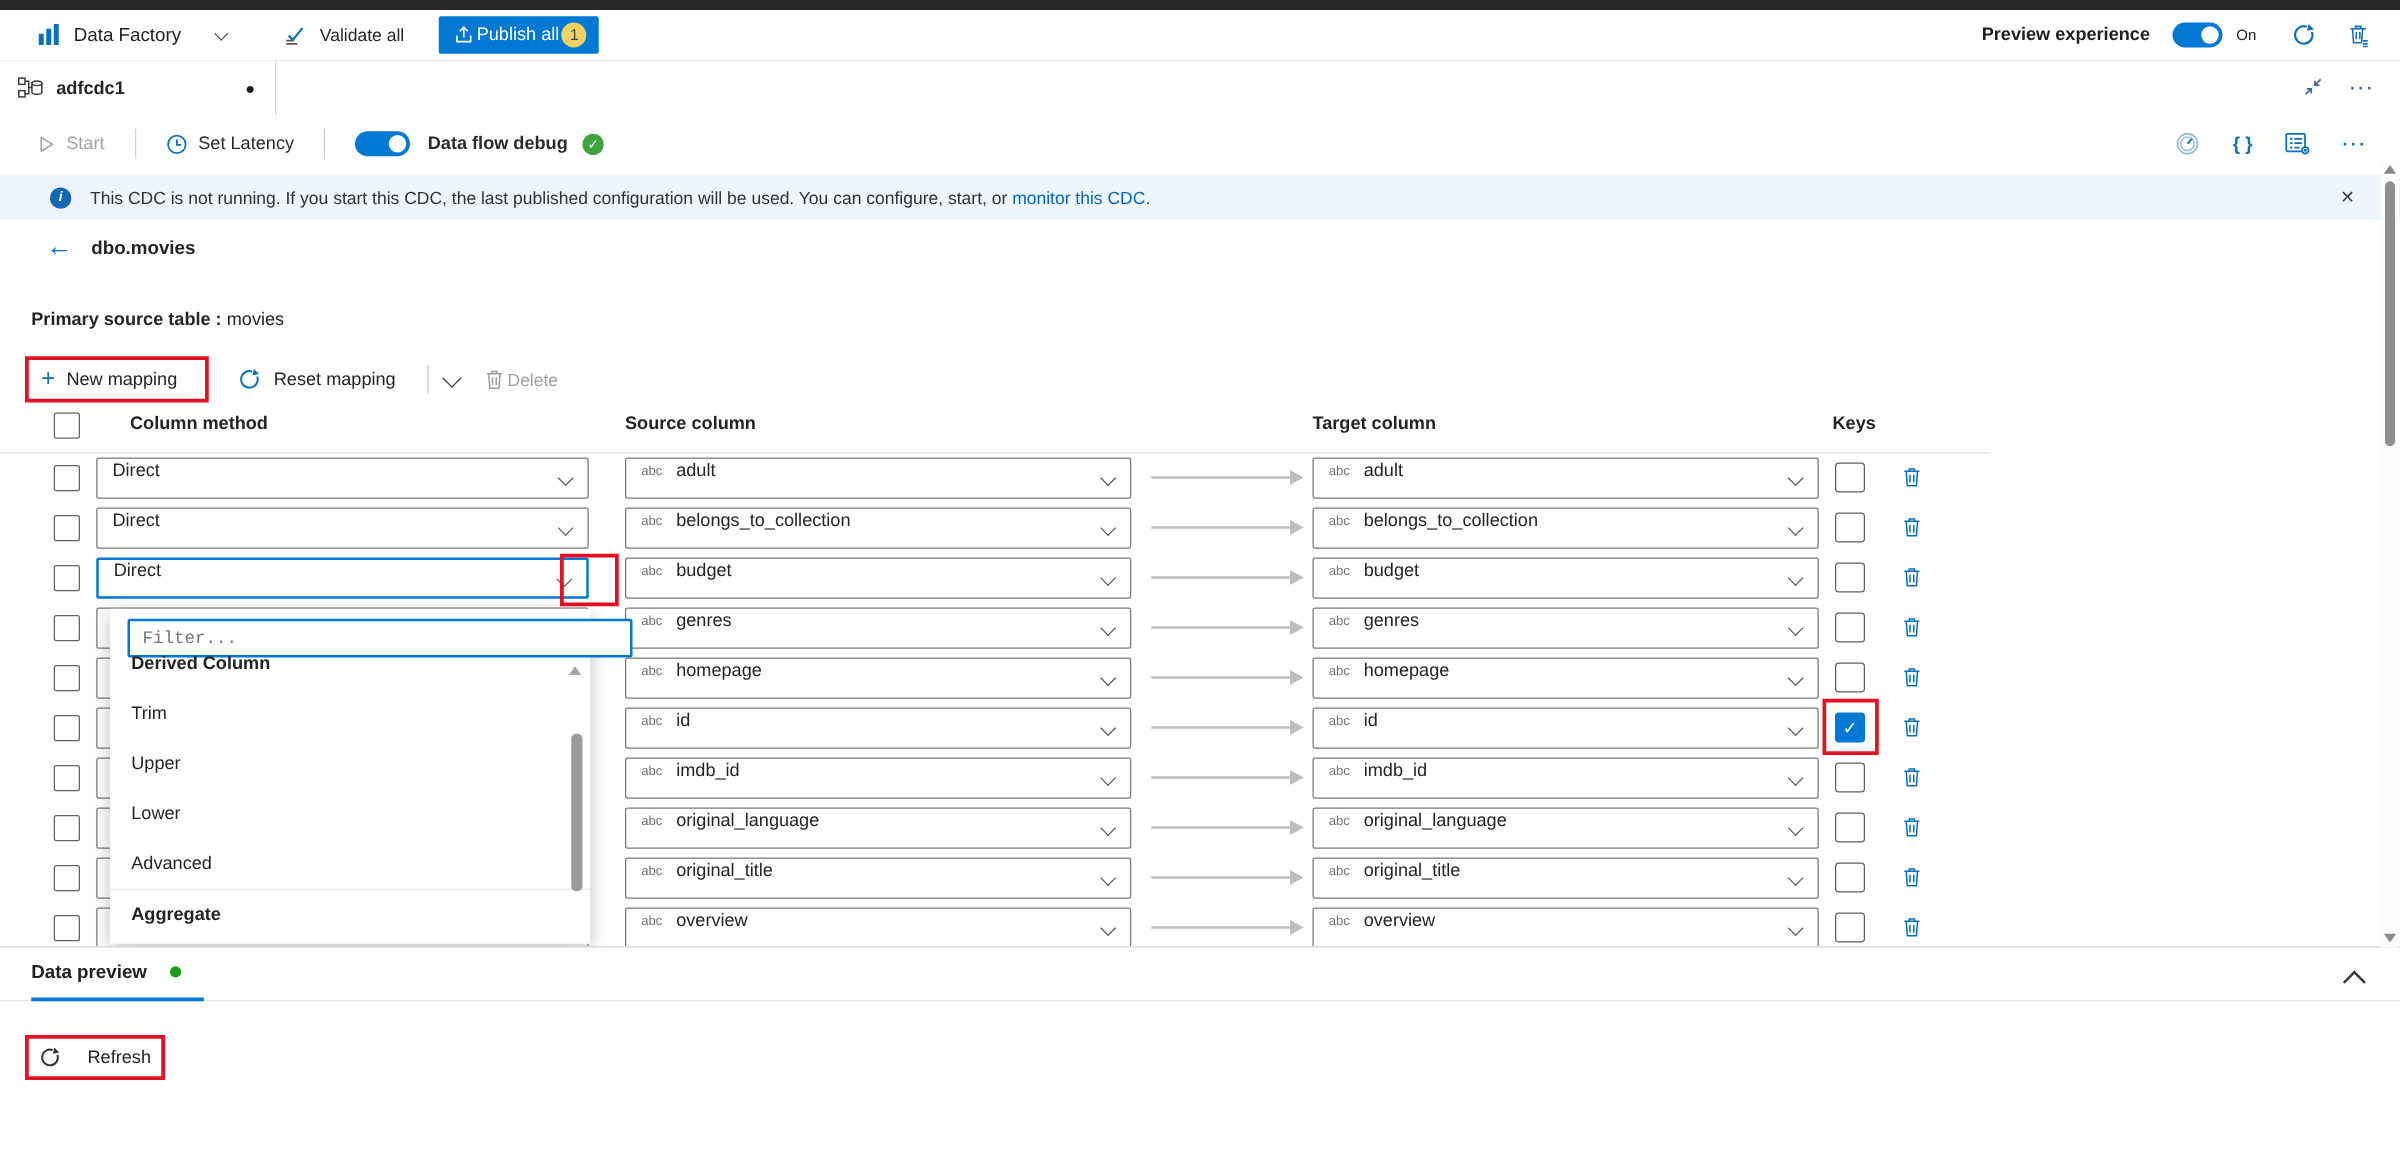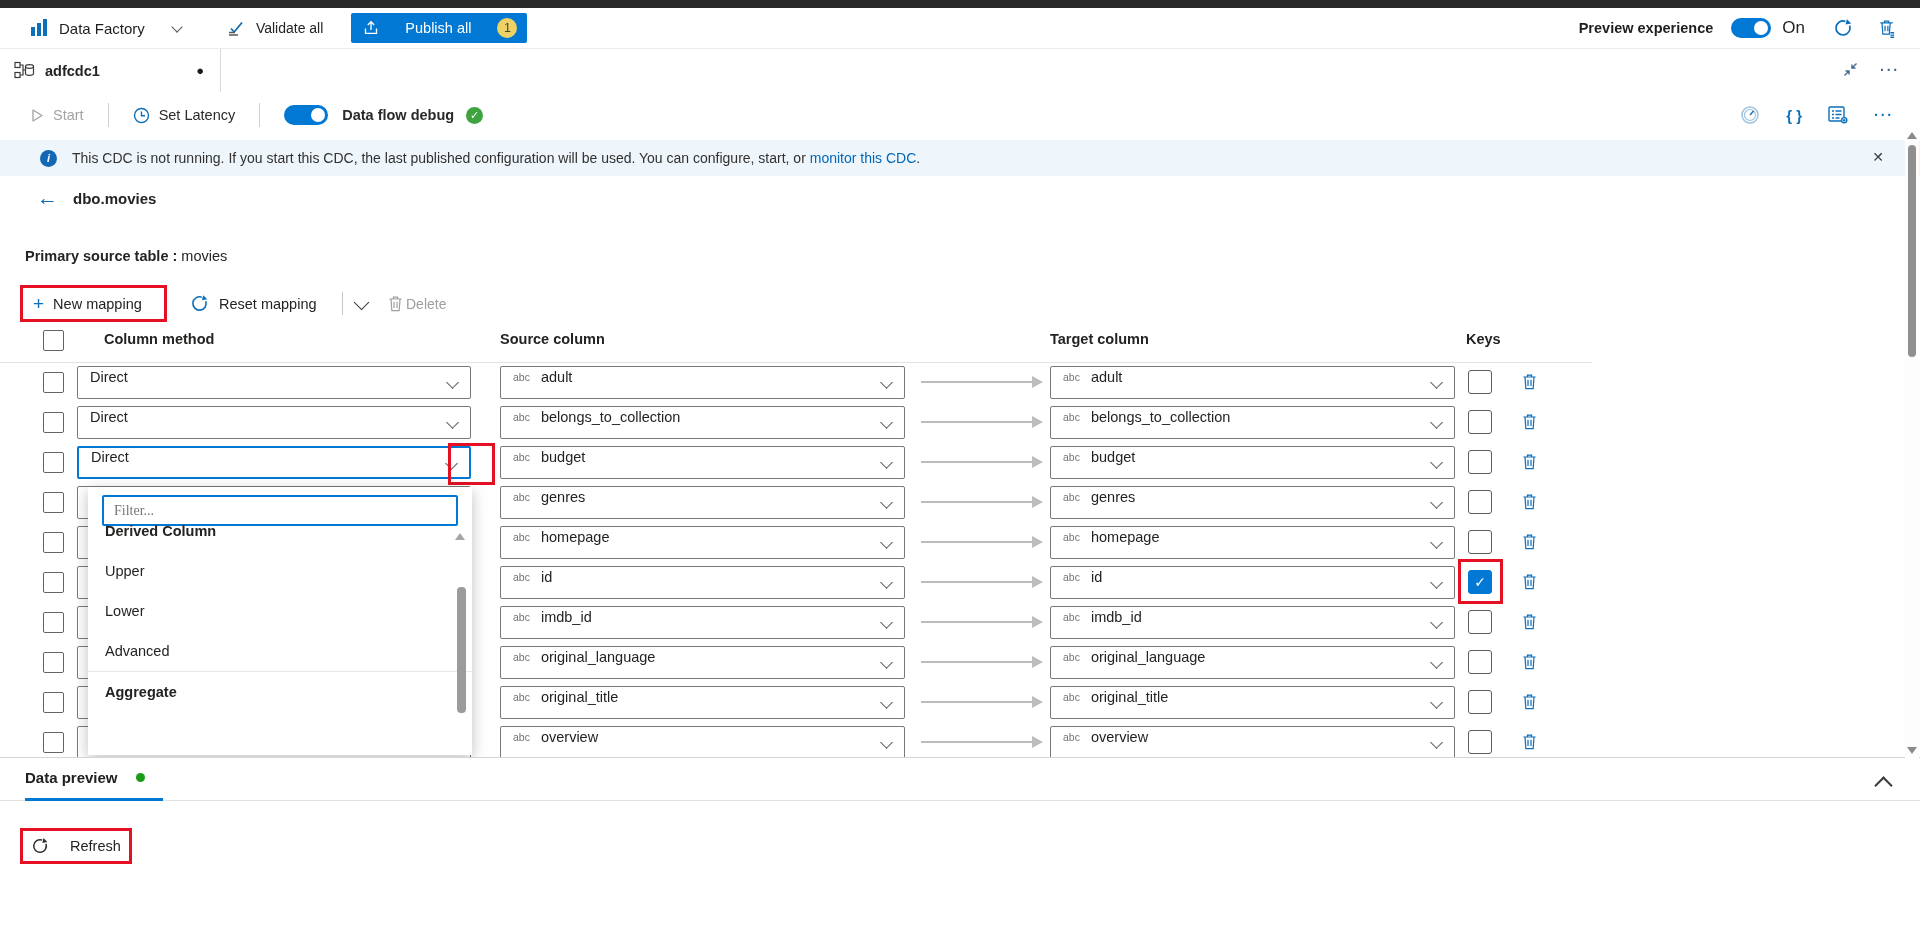--- a/index.html
+++ b/index.html
@@ -6,21 +6,21 @@
   body{width:1920px;height:932px;position:relative;overflow:hidden;background:#fff;
        font-family:"Liberation Sans","DejaVu Sans",sans-serif;color:#252423;font-size:14px}
   
   #strip{position:absolute;top:0;left:0;width:1920px;height:8px;background:#282828}
   
   #cmdbar{position:absolute;top:8px;left:0;width:1920px;height:40px;display:flex;align-items:center;
           padding:0 24px 0 30px;box-sizing:border-box;background:#fff}
   .cmd-label{font-size:15px;color:#1f1e1d;margin-left:10px}
   .chev{display:inline-block;width:8px;height:8px;border-right:1.6px solid #57555c;border-bottom:1.6px solid #57555c;transform:rotate(45deg)}
   .chev.sm{width:7px;height:7px}
-  #publish-btn{display:flex;align-items:center;gap:26px;height:30px;background:#0078d4;color:#fff;
+  #publish-btn{display:flex;align-items:center;gap:2px;height:30px;background:#0078d4;color:#fff;
                padding:0 10px 0 12px;border-radius:2px;margin-left:28px;font-size:14.5px}
   #publish-badge{width:20px;height:20px;border-radius:50%;background:#eed264;color:#494536;font-size:12.5px;
                  display:flex;align-items:center;justify-content:center}
   .toggle{width:40px;height:20px;border-radius:10px;background:#0078d4;position:relative;display:inline-block}
   .toggle .knob{position:absolute;right:3px;top:3px;width:14px;height:14px;border-radius:50%;background:#fff}
   
   #tabstrip{position:absolute;top:48px;left:0;width:1920px;height:42px;background:#fff;
             border-top:1px solid #ececec;border-bottom:1px solid #d9d9d9}
   #tab-active{position:absolute;left:0;top:0;width:221px;height:43px;background:#fff;border-right:1px solid #d9d9d9;
               display:flex;align-items:center;padding:0 16px 0 14px;box-sizing:border-box;z-index:2}
@@ -80,22 +80,22 @@
                    border-top:6px solid transparent;border-bottom:6px solid transparent}
   .keycb{position:absolute;left:1468px;top:4px;width:24px;height:24px;border:1px solid #605e5b;border-radius:3px;
          background:#fff;box-sizing:border-box;display:flex;align-items:center;justify-content:center}
   .keycb.checked{background:#0078d4;border-color:#0078d4;color:#fff;font-size:14px}
   .chevbox{left:369px;top:-5px;width:47px;height:42px}
   .keybox{left:1458px;top:-7px;width:45px;height:45px}
   .rowtrash{position:absolute;left:1522px;top:7px;color:#0b6fba}
   
   #ddpanel{position:absolute;left:88px;top:311px;width:384px;height:268px;background:#fff;z-index:6;
            box-shadow:0 4px 14px rgba(0,0,0,.25)}
-  #ddfilter{position:absolute;left:14px;top:8px;width:356px;height:31px;border:2px solid #0078d4;border-radius:2px;
-            padding:0 10px;font-size:14px;box-sizing:border-box;outline:none;color:#333;font-family:Liberation Serif, serif}
+  #ddfilter{position:absolute;left:14px;top:8px;width:404px;height:31px;border:2px solid #0078d4;border-radius:2px;
+            padding:0 10px;font-size:14px;box-sizing:border-box;outline:none;color:#333;font-family:Liberation Mono, monospace}
   #ddfilter::placeholder{color:#767676}
   #ddopts{position:absolute;left:0;top:24px;width:100%}
   .opt{height:40px;display:flex;align-items:center;padding-left:17px;font-size:14.5px;color:#242322}
   .opt.bold{font-weight:bold}
   .opt.sep{border-top:1px solid #e8e8e8}
   #pup{position:absolute;right:7px;top:46px;width:0;height:0;border-left:5px solid transparent;
        border-right:5px solid transparent;border-bottom:7px solid #a6a6a6}
   #pthumb{position:absolute;right:6px;top:100px;width:9px;height:126px;background:#9b9b9b;border-radius:4px}
   
   #vscroll{position:absolute;right:1px;top:128px;width:14px;height:630px;background:#fdfdfd;z-index:9}
@@ -147,21 +147,21 @@
         </svg>
     </span>
     <span>Publish all</span>
     <span id="publish-badge">1</span>
   </span>
   <span style="flex:1"></span>
   <span style="font-weight:bold;font-size:14.5px;color:#1f1e1d">Preview experience</span>
   <span class="toggle" style="margin-left:18px">
       <span class="knob"></span>
     </span>
-  <span style="margin-left:11px;font-size:17px">On</span>
+  <span style="margin-left:11px;font-size:12px">On</span>
   <span style="margin-left:28px">
     <svg width="20" height="20" viewBox="0 0 20 20">
         <path d="M16.6 7.6 A7 7 0 1 1 12.4 3.4" fill="none" stroke="#0b6fba" stroke-width="1.7"></path>
         <polygon points="13.9,1.2 18.2,5.5 12.6,6.6" fill="#0b6fba"></polygon>
       </svg>
   </span>
   <span style="margin-left:26px">
     <svg width="17" height="19" viewBox="0 0 17 20" stroke="#0b6fba" fill="none" stroke-width="1.3">
         <path d="M1 4.2h13M5.3 4V2.2h4.4V4M2.7 4.2l.9 11.8h6.8l.9-11.8M5.9 7v6M8.9 7v6"></path>
         <path d="M11.5 14.5h4M11.5 17h4M11.5 19.2h4" stroke-width="1.5"></path>
@@ -529,20 +529,21 @@
             <path d="M1.5 4.2h13M5.8 4V2.2h4.4V4M3.2 4.2l.9 12.3h7.8l.9-12.3M6.4 7.2v6.6M9.6 7.2v6.6"></path>
           </svg>
         </span>
       </div>
     </div>
 
   <div id="ddpanel">
     <input id="ddfilter" placeholder="Filter..." style="">
     <div id="ddopts">
         <div class="opt bold">Derived Column</div>
+        <div class="opt">Trim</div>
         <div class="opt">Upper</div>
         <div class="opt">Lower</div>
         <div class="opt">Advanced</div>
         <div class="opt bold sep">Aggregate</div>
       </div>
     <div id="pup"></div>
     <div id="pthumb"></div>
   </div>
 </div>
 

